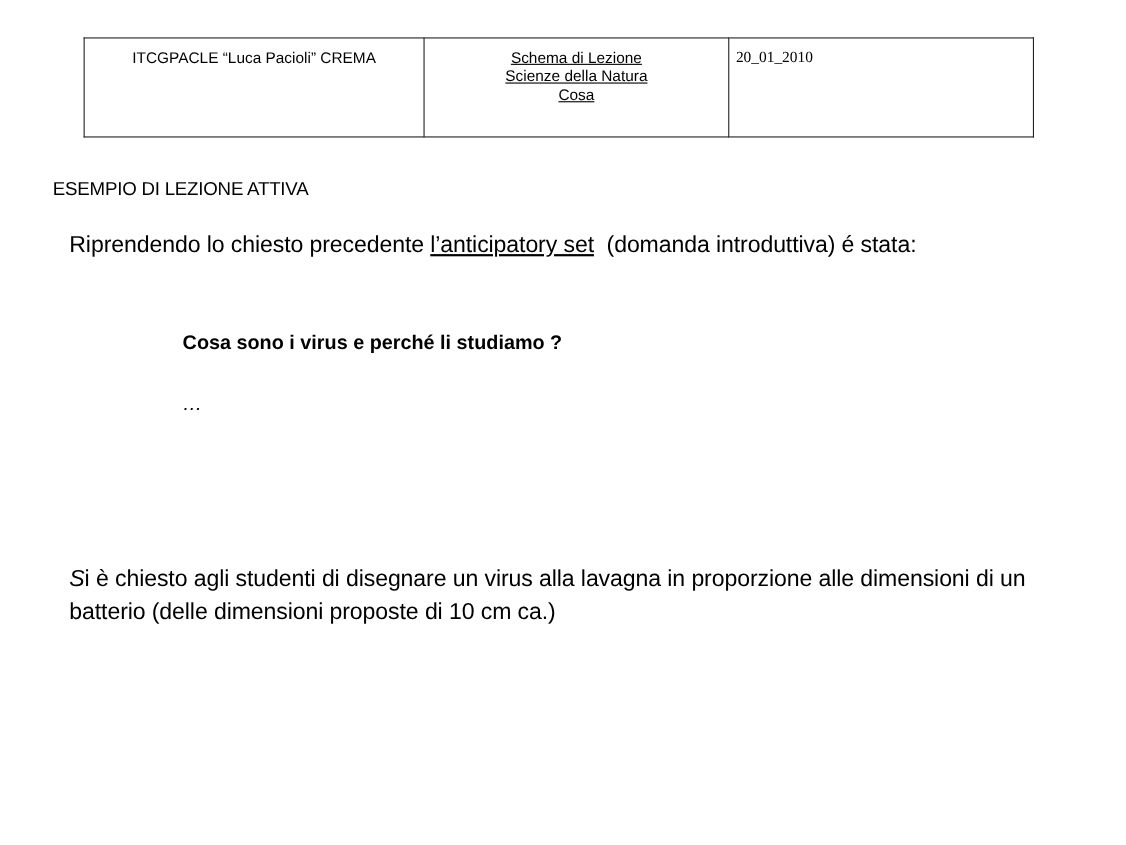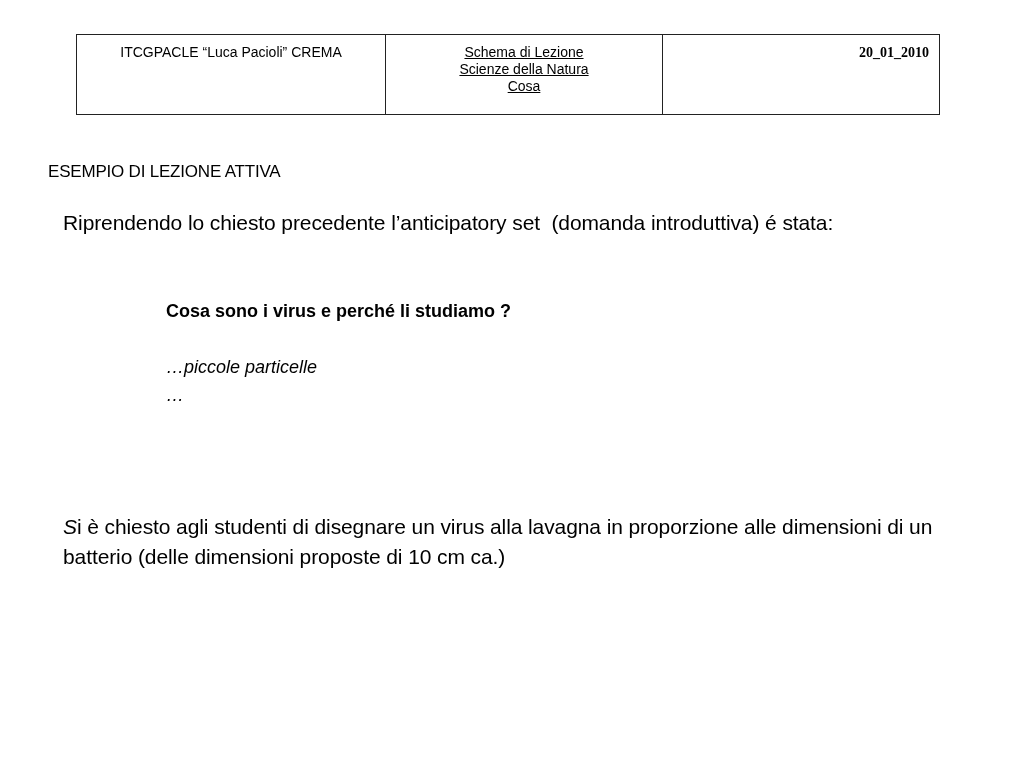--- a/index.html
+++ b/index.html
@@ -1,25 +1,25 @@
 <!DOCTYPE html>
 <html><head>
   <meta charset="utf-8">
   <style>
     html, body { margin: 0; padding: 0; background: #ffffff; }
     body { width: 1024px; height: 768px; position: relative; overflow: hidden; color: #000; font-family: "Liberation Sans", sans-serif; }
-    .header-table { position: absolute; left: 76px; top: 34px; width: 864px; height: 81px; border-collapse: collapse; }
+    .header-table { position: absolute; left: 76px; top: 34px; width: 864px; height: 91px; border-collapse: collapse; }
     .header-table td { border: 1.5px solid #222; vertical-align: top; font-size: 14px; line-height: 17px; padding: 9px 6px 0 6px; }
     .c1 { width: 296px; text-align: center; }
     .c2 { width: 264px; text-align: center; text-decoration: underline; }
-    .c3 { text-align: right; font-family: "Liberation Serif", serif; font-size: 14px; padding-right: 10px !important; font-weight: bold; }
+    .c3 { text-align: left; font-family: "Liberation Serif", serif; font-size: 14px; padding-right: 10px !important; }
     .sub { position: absolute; left: 48px; top: 162px; font-size: 17px; letter-spacing: -0.2px; }
     .para { position: absolute; left: 63px; font-size: 21px; line-height: 30px; letter-spacing: -0.1px; }
     .p1 { top: 208px; width: 900px; }
-    .under { }
+    .under { text-decoration: underline; }
     .question { position: absolute; left: 166px; top: 301px; font-size: 18px; font-weight: bold; }
     .answers { position: absolute; left: 166px; top: 354px; font-size: 18px; font-style: italic; line-height: 27.5px; }
     .p2 { top: 512px; width: 900px; }
     .it { font-style: italic; }
   </style>
 </head>
 <body>
 
 <table class="header-table">
   <tbody>
@@ -35,17 +35,16 @@
 </tbody>
   </table>
 
 <div class="sub">ESEMPIO DI LEZIONE ATTIVA</div>
 
 <div class="para p1"><span>Riprendendo lo chiesto precedente </span><span class="under">l’anticipatory set</span><span style="white-space:pre-wrap">  (domanda introduttiva) é stata:</span></div>
 
 <div class="question">Cosa sono i virus e perché li studiamo ?</div>
 
 <div class="answers">
-  <div>…piccole particelle</div>
   <div>…</div>
 </div>
 
 <div class="para p2"><span class="it">S</span><span>i è chiesto agli studenti di disegnare un virus  alla lavagna in proporzione alle dimensioni di un batterio (delle dimensioni proposte di 10 cm ca.)</span></div>
 
 </body></html>

